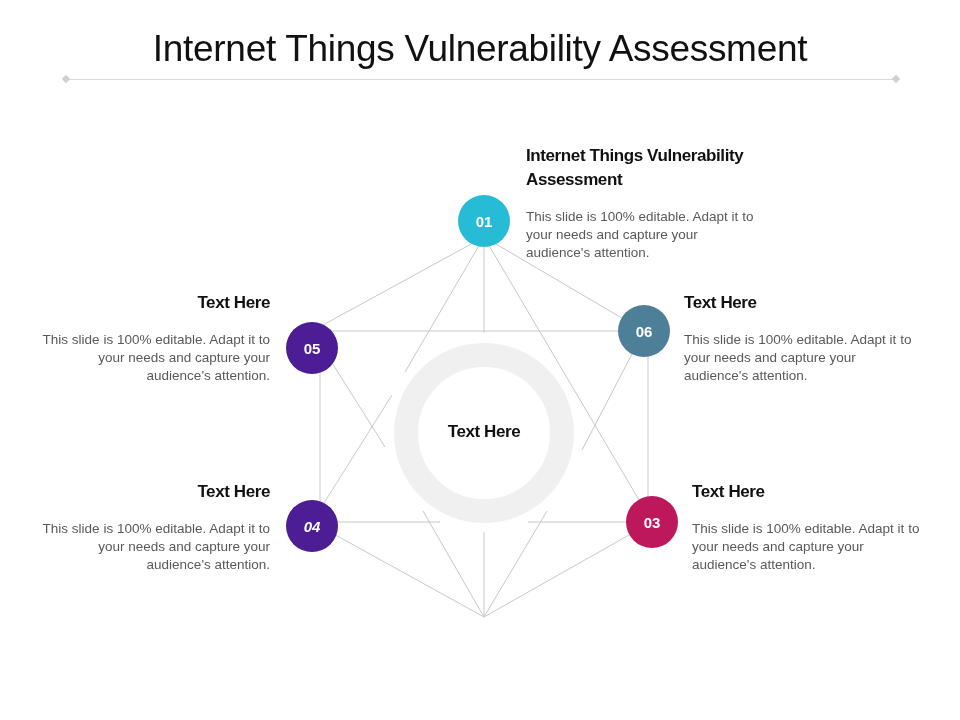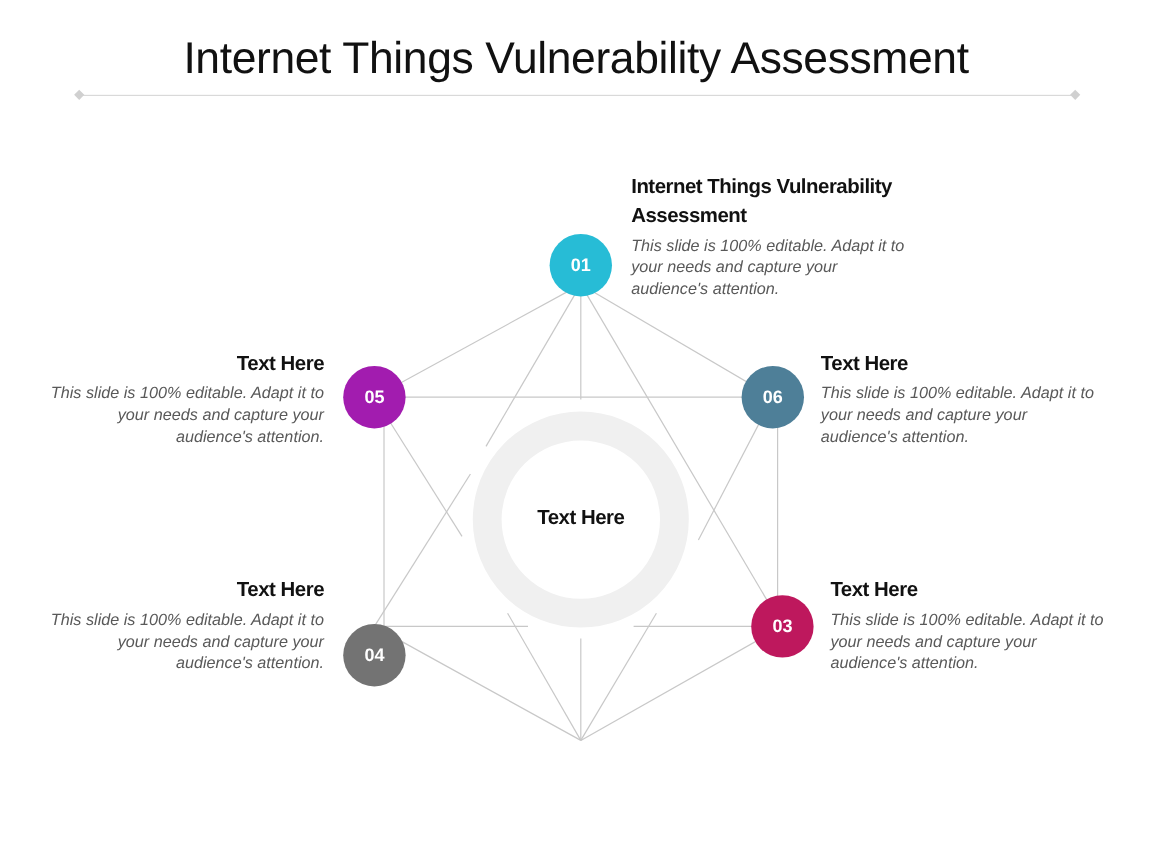--- a/index.html
+++ b/index.html
@@ -10,21 +10,21 @@
   .divider { position: absolute; left: 66px; top: 79px; width: 830px; height: 1px; background: #d9d9d9; }
   .diamond { position: absolute; top: 76px; width: 6px; height: 6px; background: #d0d0d0; transform: rotate(45deg); }
   svg.net { position: absolute; left: 0; top: 0; }
   .node { position: absolute; width: 52px; height: 52px; border-radius: 50%;
           color: #fff; font-weight: bold; font-size: 15px; display: flex;
           align-items: center; justify-content: center; }
   .center-label { position: absolute; left: 404px; top: 422px; width: 160px; text-align: center;
                   font-weight: bold; font-size: 17px; color: #111; letter-spacing: -0.4px; }
   .block { position: absolute; width: 230px; }
   .block .h { font-weight: bold; font-size: 17px; color: #111; line-height: 24px; letter-spacing: -0.4px; }
-  .block .p { font-size: 13.5px; color: #595959; line-height: 18px; margin-top: 4px; font-style: italic; }
+  .block .p { font-size: 13.5px; color: #595959; line-height: 18px; margin-top: 16px; }
   .right { text-align: left; }
   .left { text-align: right; }
 </style>
 </head>
 <body>
 
 <div class="title">Internet Things Vulnerability Assessment</div>
 <div class="divider"></div>
 <div class="diamond" style="left:63px;"></div>
 <div class="diamond" style="left:893px;"></div>
@@ -60,22 +60,22 @@
     <line x1="484" y1="532" x2="484" y2="617"></line>
   </g>
   <circle cx="484" cy="433" r="78" fill="none" stroke="#f0f0f0" stroke-width="24"></circle>
 </svg>
 
 <div class="center-label">Text Here</div>
 
 <div class="node" style="left:458px; top:195px; background:#27bcd6;">01</div>
 <div class="node" style="left:618px; top:305px; background:#4e7f98;">06</div>
 <div class="node" style="left:626px; top:496px; background:#be185d;">03</div>
-<div class="node" style="left:286px; top:520px; background:#737373;">04</div>
-<div class="node" style="left:286px; top:305px; background:#a21caf;">05</div>
+<div class="node" style="left:286px; top:500px; background:#4c1d95;font-style:italic;">04</div>
+<div class="node" style="left:286px; top:322px; background:#4c1d95;">05</div>
 
 <div class="block right" style="left:526px; top:144px; width:240px;">
   <div class="h">Internet Things Vulnerability Assessment</div>
   <div class="p" style="width:230px;">This slide is 100% editable. Adapt it to your needs and capture your audience's attention.</div>
 </div>
 
 <div class="block right" style="left:684px; top:291px;">
   <div class="h">Text Here</div>
   <div class="p">This slide is 100% editable. Adapt it to your needs and capture your audience's attention.</div>
 </div>

